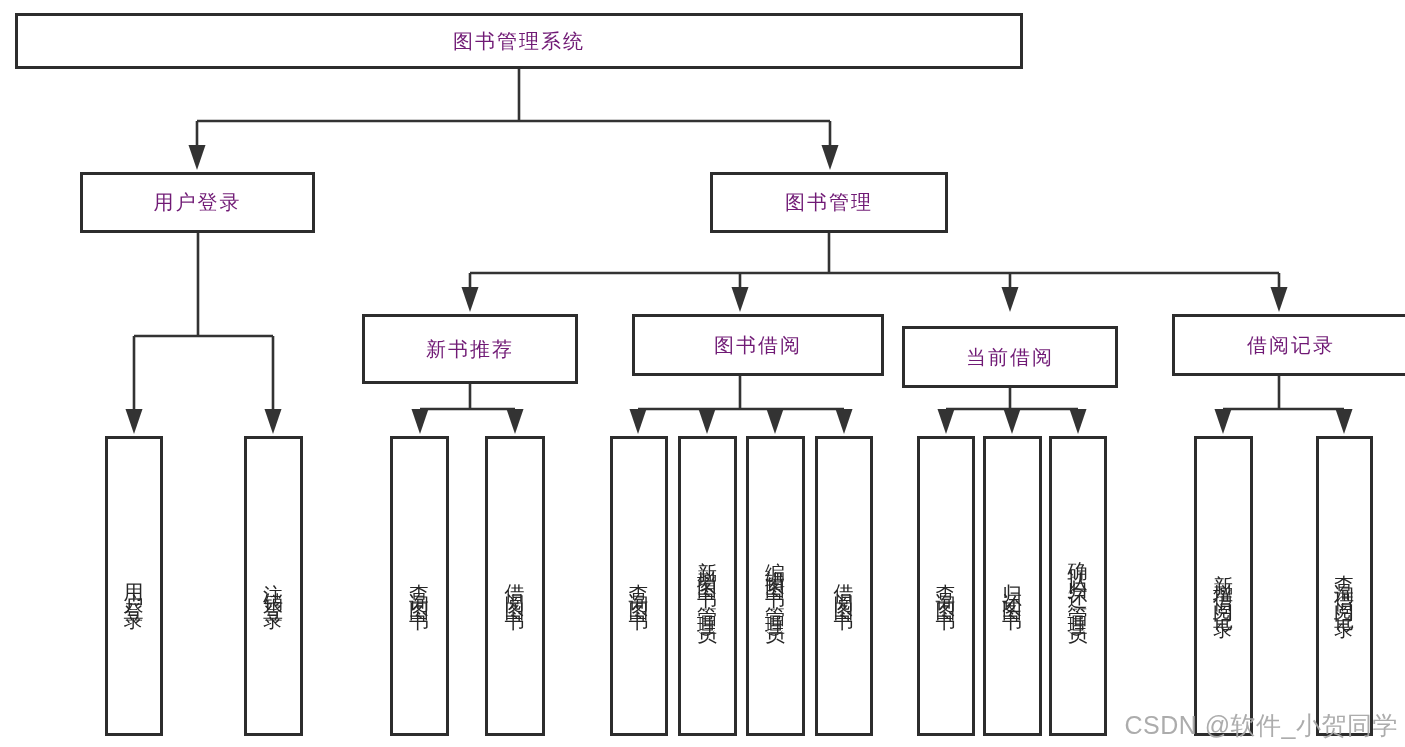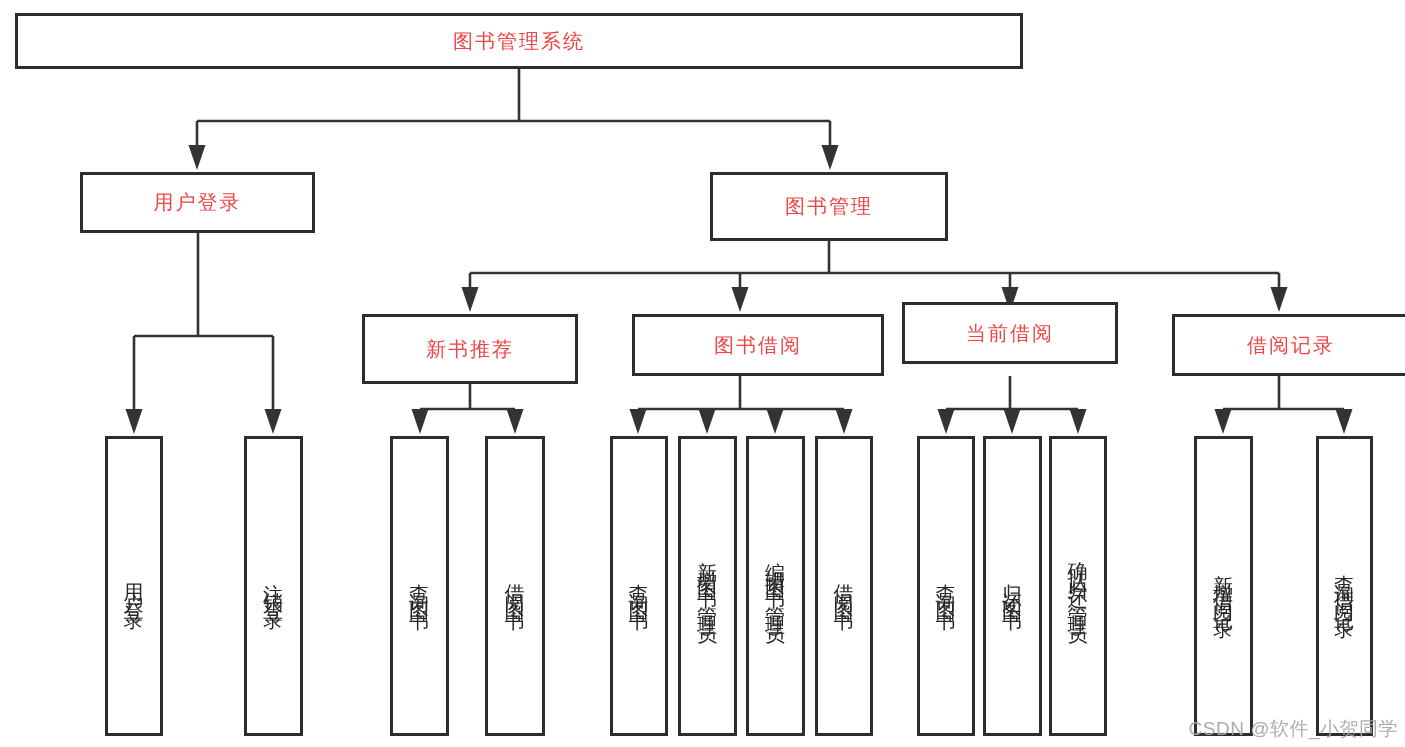--- a/index.html
+++ b/index.html
@@ -30,40 +30,40 @@
     background: #ffffff;
     border: 3px solid #2d2d2d;
     display: flex;
     align-items: center;
     justify-content: center;
     z-index: 2;
   }
   .h-label {
     font-size: 20px;
     letter-spacing: 2px;
-    color: #ef4444;
+    color: #701a75;
     white-space: nowrap;
   }
   .leaf {
     height: 300px;
   }
   .v-label {
     writing-mode: vertical-rl;
     text-orientation: mixed;
     font-size: 20px;
     letter-spacing: 9px;
     color: #262626;
     line-height: 1;
     white-space: nowrap;
   }
   .watermark {
     position: absolute;
     right: 7px;
     bottom: 5px;
-    font-size: 19px;
+    font-size: 25px;
     letter-spacing: 0.5px;
     color: rgba(168, 168, 168, 0.95);
     z-index: 3;
     white-space: nowrap;
   }
 </style>
 </head>
 <body>
 
 <div class="stage">
@@ -114,31 +114,31 @@
     </g>
   </svg>
 
   <div class="node" style="left:15px; top:13px; width:1008px; height:56px;">
     <span class="h-label">图书管理系统</span>
   </div>
 
   <div class="node" style="left:80px; top:172px; width:235px; height:61px;">
     <span class="h-label">用户登录</span>
   </div>
-  <div class="node" style="left:710px; top:172px; width:238px; height:69px;">
+  <div class="node" style="left:710px; top:172px; width:238px; height:61px;">
     <span class="h-label">图书管理</span>
   </div>
 
   <div class="node" style="left:362px; top:314px; width:216px; height:70px;">
     <span class="h-label">新书推荐</span>
   </div>
   <div class="node" style="left:632px; top:314px; width:252px; height:62px;">
     <span class="h-label">图书借阅</span>
   </div>
-  <div class="node" style="left:902px; top:302px; width:216px; height:62px;">
+  <div class="node" style="left:902px; top:326px; width:216px; height:62px;">
     <span class="h-label">当前借阅</span>
   </div>
   <div class="node" style="left:1172px; top:314px; width:238px; height:62px;">
     <span class="h-label">借阅记录</span>
   </div>
 
   <div class="node leaf" style="left:105px; top:436px; width:58px;">
     <span class="v-label">用户登录</span>
   </div>
   <div class="node leaf" style="left:244px; top:436px; width:59px;">

